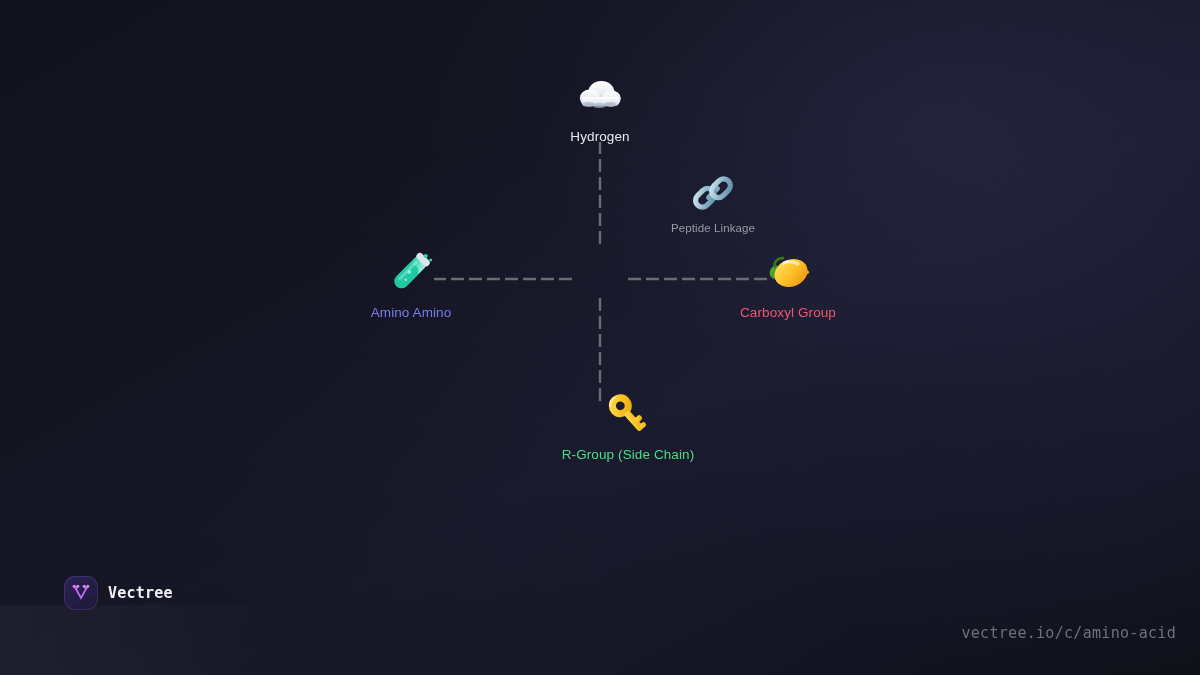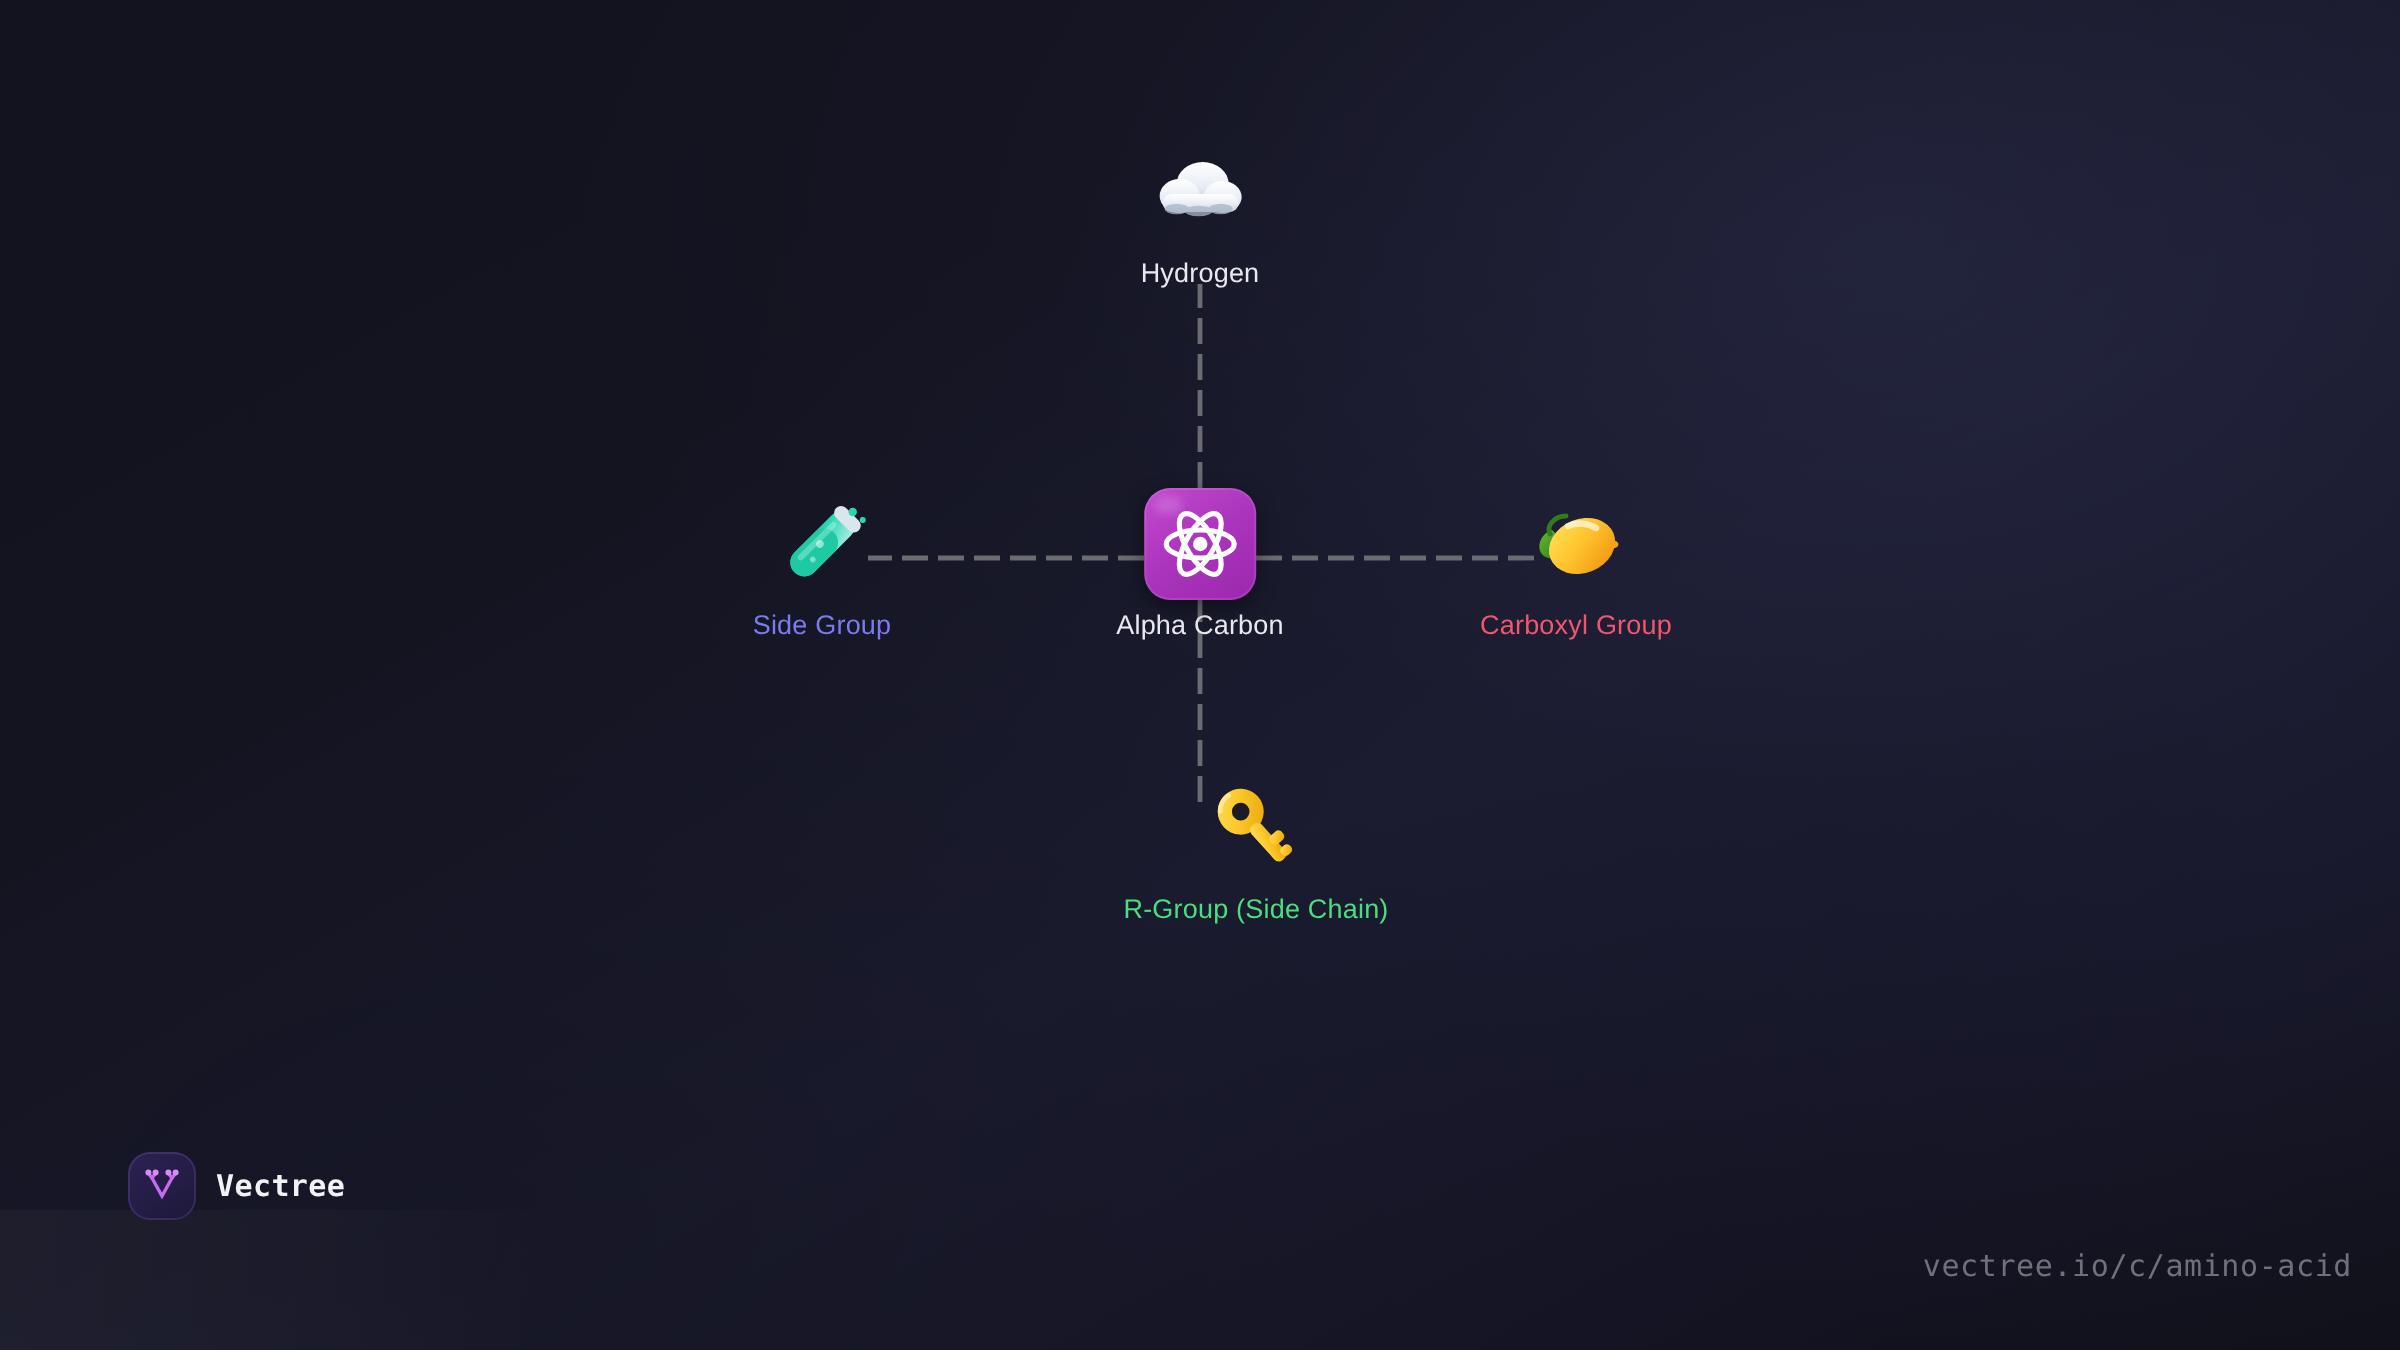--- a/index.html
+++ b/index.html
@@ -122,20 +122,39 @@
           <g fill="#aab6c6" opacity="0.75">
             <ellipse cx="11" cy="28.5" rx="6" ry="2.6"></ellipse>
             <ellipse cx="22" cy="29.5" rx="7" ry="2.6"></ellipse>
             <ellipse cx="33" cy="28.5" rx="6" ry="2.6"></ellipse>
           </g>
         </svg>
       </div>
       <div class="label">Hydrogen</div>
     </div>
 
+    <div class="node small" id="n-peptide">
+      <div class="glyph">
+        <svg width="44" height="44" viewBox="0 0 44 44">
+          <defs>
+            <linearGradient id="gLink" x1="0" y1="0" x2="1" y2="1">
+              <stop offset="0%" stop-color="#cfe3ee"></stop>
+              <stop offset="50%" stop-color="#8fb8cc"></stop>
+              <stop offset="100%" stop-color="#5e8da6"></stop>
+            </linearGradient>
+          </defs>
+          <g stroke="url(#gLink)" stroke-width="5.2" fill="none" stroke-linecap="round">
+            <path d="M17.5 26.5 L26.5 17.5" stroke="#7fa9bf" stroke-width="5"></path>
+            <rect x="3.5" y="20" width="21" height="13.5" rx="6.75" transform="rotate(-45 14 26.75)"></rect>
+            <rect x="19.5" y="10.5" width="21" height="13.5" rx="6.75" transform="rotate(-45 30 17.25)"></rect>
+          </g>
+        </svg>
+      </div>
+      <div class="label">Peptide Linkage</div>
+    </div>
 
     <div class="node" id="n-amino">
       <div class="glyph">
         <svg width="50" height="50" viewBox="0 0 50 50">
           <defs>
             <linearGradient id="gTube" x1="0" y1="1" x2="1" y2="0">
               <stop offset="0%" stop-color="#12b89a"></stop>
               <stop offset="45%" stop-color="#2fd9b8"></stop>
               <stop offset="100%" stop-color="#bfeeea"></stop>
             </linearGradient>
@@ -145,36 +164,23 @@
             <rect x="18" y="17" width="14" height="28" rx="7" fill="#1ec9a4"></rect>
             <rect x="17" y="4" width="16" height="7" rx="3.5" fill="#d9e6ec"></rect>
             <circle cx="24" cy="26" r="1.9" fill="#9ff0dd" opacity="0.85"></circle>
             <circle cx="27" cy="34" r="1.4" fill="#9ff0dd" opacity="0.7"></circle>
             <rect x="20.5" y="13" width="3" height="26" rx="1.5" fill="#ffffff" opacity="0.28"></rect>
           </g>
           <circle cx="40" cy="9" r="2.1" fill="#28d8b0"></circle>
           <circle cx="45" cy="13" r="1.5" fill="#28d8b0"></circle>
         </svg>
       </div>
-      <div class="label" style="color:#7b7bf0">Side Group</div>
-    </div>
-
-    <div class="node" id="n-center">
-      <div class="glyph boxed">
-        <svg width="40" height="40" viewBox="0 0 40 40">
-          <g stroke="#ffffff" stroke-width="2.6" fill="none">
-            <ellipse cx="20" cy="20" rx="17" ry="7"></ellipse>
-            <ellipse cx="20" cy="20" rx="17" ry="7" transform="rotate(60 20 20)"></ellipse>
-            <ellipse cx="20" cy="20" rx="17" ry="7" transform="rotate(120 20 20)"></ellipse>
-          </g>
-          <circle cx="20" cy="20" r="3.6" fill="#ffffff"></circle>
-        </svg>
-      </div>
-      <div class="label">Alpha Carbon</div>
-    </div>
+      <div class="label" style="color:#7b7bf0">Amino Amino</div>
+    </div>
+
 
     <div class="node" id="n-carboxyl">
       <div class="glyph">
         <svg width="50" height="46" viewBox="0 0 50 46">
           <defs>
             <linearGradient id="gLemon" x1="0.1" y1="0" x2="0.9" y2="1">
               <stop offset="0%" stop-color="#ffe05a"></stop>
               <stop offset="45%" stop-color="#ffc52e"></stop>
               <stop offset="100%" stop-color="#f0930f"></stop>
             </linearGradient>

